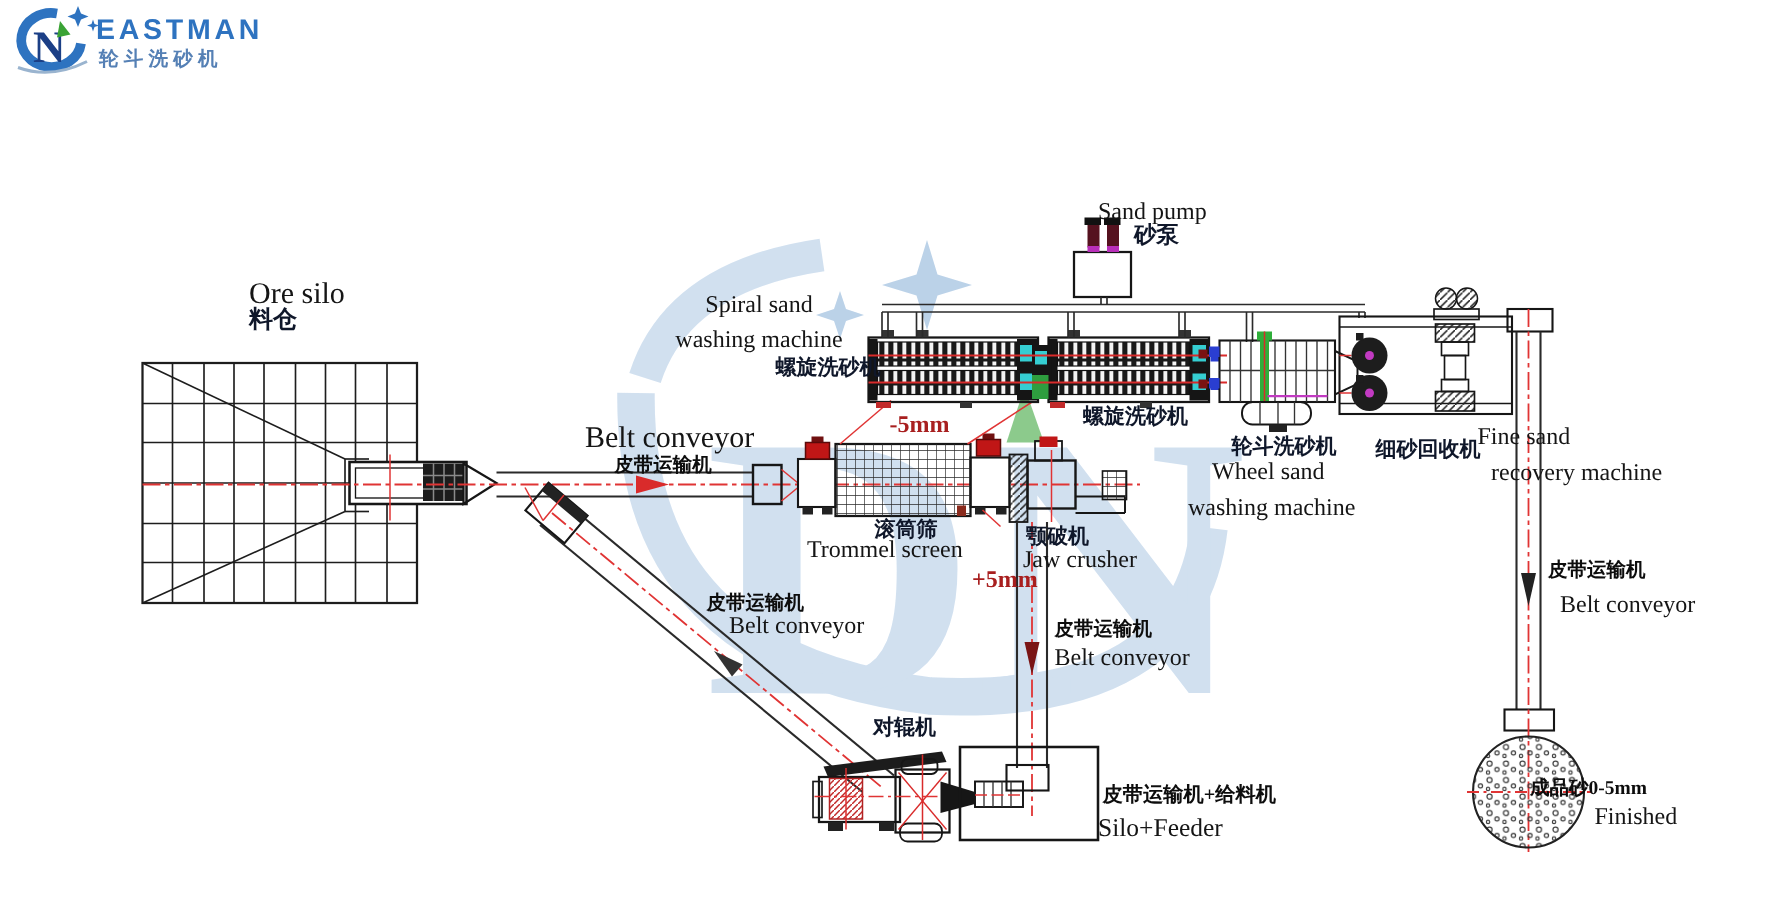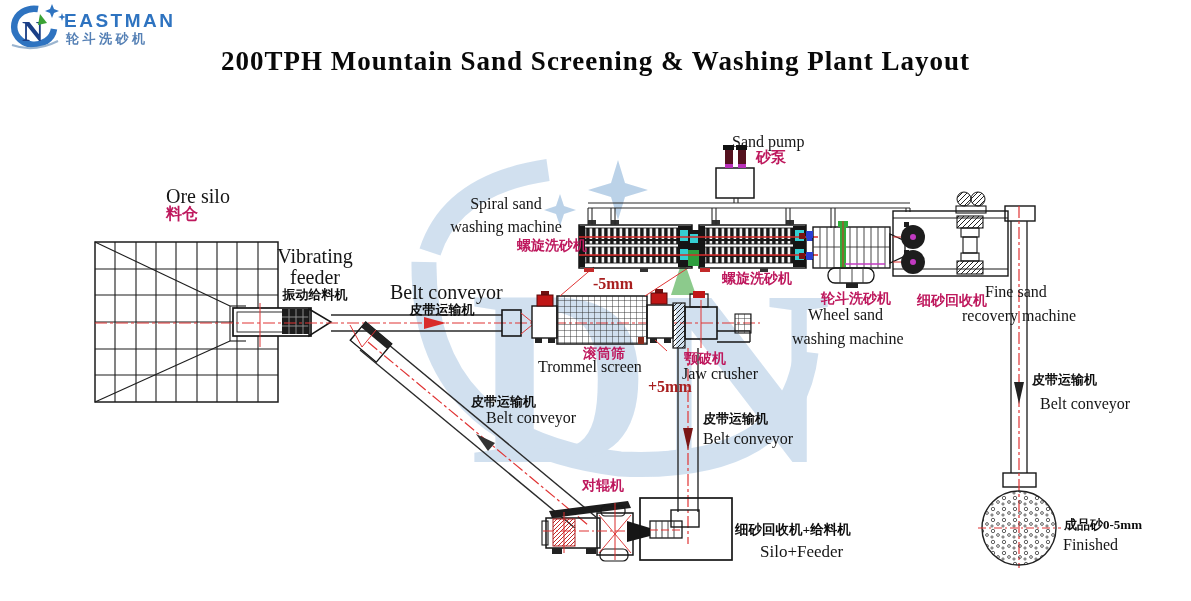--- a/index.html
+++ b/index.html
@@ -3,21 +3,21 @@
 <meta charset="utf-8">
 <style>
   html,body{margin:0;padding:0;background:#ffffff;}
   .canvas{position:relative;width:1191px;height:601px;background:#fff;overflow:hidden;
           font-family:"Liberation Serif",serif;}
   svg{position:absolute;left:0;top:0;}
   .lbl{position:absolute;white-space:nowrap;color:#151515;line-height:1.05;}
   .en{font-size:16px;}
   .en15{font-size:20px;}
   .cn{font-weight:bold;font-size:13px;color:#0d0d0d;}
-  .cn14{font-weight:bold;font-size:14px;color:#be185d;}
+  .cn14{font-weight:bold;font-size:14px;color:#0f172a;}
   .tag{font-size:16px;font-weight:bold;color:#a81f1f;}
   .title{position:absolute;left:0;right:0;top:46px;text-align:center;font-size:27px;
          font-weight:600;letter-spacing:1px;color:#090909;}
   .center{text-align:center;}
   .brand{position:absolute;left:64px;top:10px;font-family:"Liberation Sans",sans-serif;
          font-size:19px;font-weight:bold;color:#2e73c0;letter-spacing:2.5px;}
   .brandcn{position:absolute;left:66px;top:30px;font-size:13px;font-weight:bold;
            color:#5580b5;letter-spacing:3.5px;}
 </style>
 </head>
@@ -293,32 +293,26 @@
 
   <g>
     <rect x="650" y="521" width="32" height="17" fill="none" stroke="#161616" stroke-width="1.3"></rect>
     <path d="M656 521V538 M662 521V538 M668 521V538 M674 521V538" stroke="#333" stroke-width="0.9" fill="none"></path>
     <line x1="650" y1="530" x2="682" y2="530" stroke="#e03434" stroke-width="1" stroke-dasharray="8 3"></line>
     <rect x="640" y="498" width="92" height="62" fill="none" stroke="#161616" stroke-width="1.7"></rect>
     <rect x="671" y="510" width="28" height="17" fill="none" stroke="#161616" stroke-width="1.4"></rect>
   </g>
 </svg>
 
-<div class="title">200TPH Mountain Sand Screening &amp; Washing Plant Layout</div>
 <div class="brand">EASTMAN</div>
 <div class="brandcn">轮斗洗砂机</div>
 
 <div class="lbl en15" style="left:166px;top:186px;">Ore silo</div>
 <div class="lbl cn14" style="left:166px;top:206px;font-size:16px;">料仓</div>
 
-<div class="lbl center" style="left:272px;top:246px;width:86px;">
-  <div class="en15">Vibrating</div>
-  <div class="en15">feeder</div>
-  <div class="cn">振动给料机</div>
-</div>
 
 <div class="lbl center" style="left:390px;top:282px;width:104px;">
   <div class="en15">Belt conveyor</div>
   <div class="cn">皮带运输机</div>
 </div>
 
 <div class="lbl center" style="left:440px;top:196px;width:132px;">
   <div class="en">Spiral sand</div>
   <div class="en" style="margin-top:6px;">washing machine</div>
 </div>
@@ -336,32 +330,32 @@
 
 <div class="lbl cn14" style="left:684px;top:352px;">颚破机</div>
 <div class="lbl en" style="left:682px;top:366px;">Jaw crusher</div>
 
 <div class="lbl cn14" style="left:821px;top:292px;">轮斗洗砂机</div>
 <div class="lbl en" style="left:808px;top:307px;">Wheel sand</div>
 <div class="lbl en" style="left:792px;top:331px;">washing machine</div>
 
 <div class="lbl cn14" style="left:917px;top:294px;">细砂回收机</div>
 <div class="lbl en" style="left:985px;top:284px;">Fine sand</div>
-<div class="lbl en" style="left:962px;top:308px;">recovery machine</div>
+<div class="lbl en" style="left:994px;top:308px;">recovery machine</div>
 
 <div class="lbl cn" style="left:471px;top:395px;">皮带运输机</div>
 <div class="lbl en" style="left:486px;top:410px;">Belt conveyor</div>
 
 <div class="lbl cn" style="left:703px;top:412px;">皮带运输机</div>
 <div class="lbl en" style="left:703px;top:431px;">Belt conveyor</div>
 
 <div class="lbl cn" style="left:1032px;top:373px;">皮带运输机</div>
 <div class="lbl en" style="left:1040px;top:396px;">Belt conveyor</div>
 
 <div class="lbl cn14" style="left:582px;top:479px;">对辊机</div>
 
-<div class="lbl cn" style="left:735px;top:523px;font-size:13.5px;">细砂回收机+给料机</div>
-<div class="lbl en" style="left:760px;top:543px;font-size:17px;">Silo+Feeder</div>
-
-<div class="lbl cn" style="left:1064px;top:518px;">成品砂0-5mm</div>
+<div class="lbl cn" style="left:735px;top:523px;font-size:13.5px;">皮带运输机+给料机</div>
+<div class="lbl en" style="left:732px;top:543px;font-size:17px;">Silo+Feeder</div>
+
+<div class="lbl cn" style="left:1020px;top:518px;">成品砂0-5mm</div>
 <div class="lbl en" style="left:1063px;top:537px;">Finished</div>
 
 </div>
 
 </body></html>

